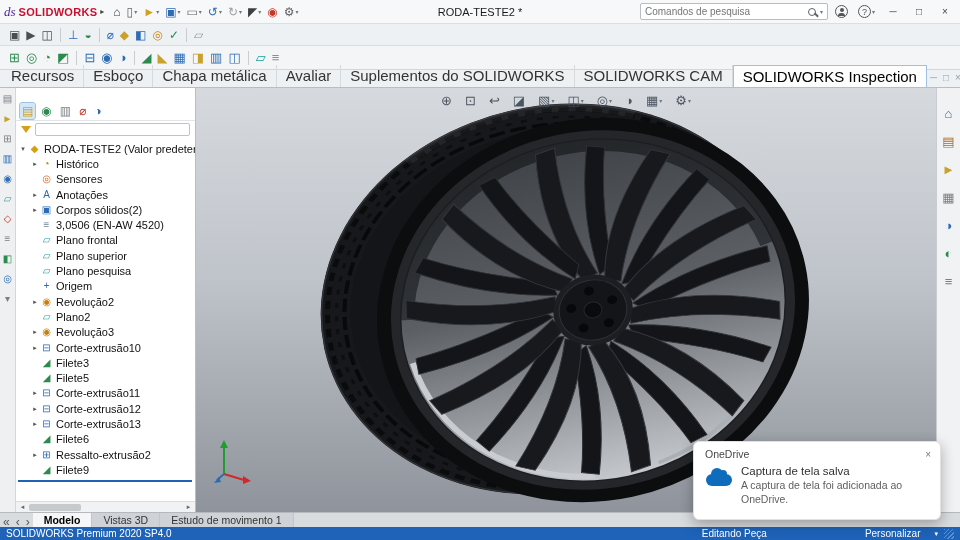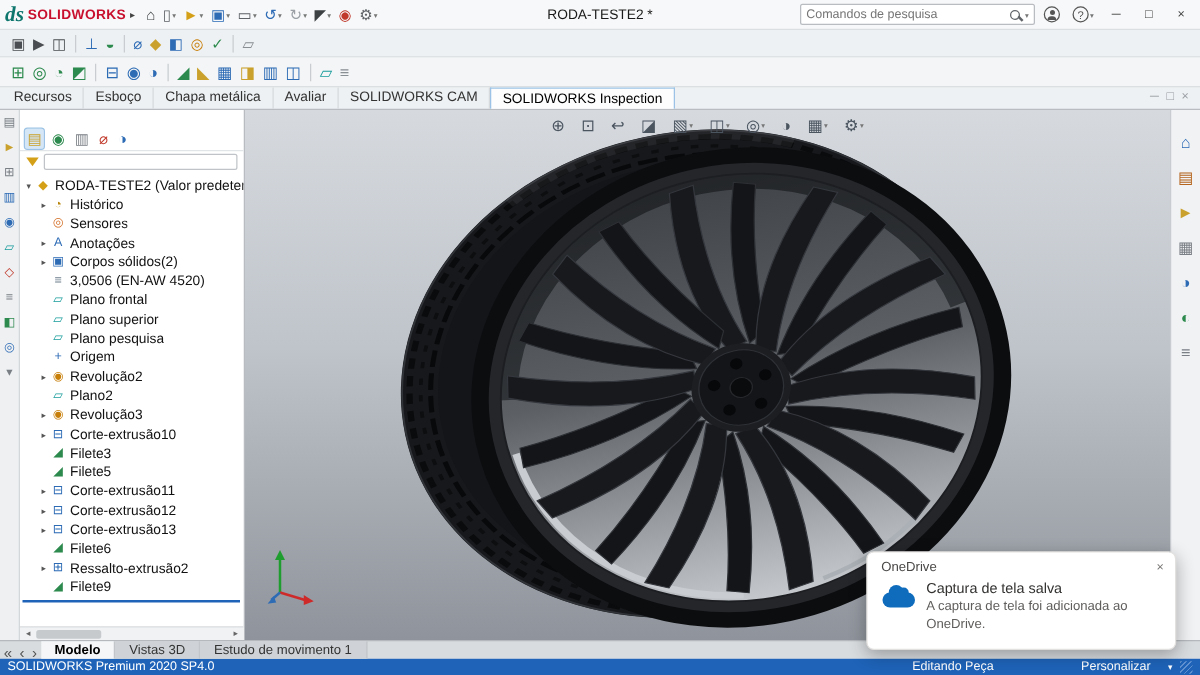--- a/index.html
+++ b/index.html
@@ -4,21 +4,21 @@
 <style>
   * { margin:0; padding:0; box-sizing:border-box; }
   html,body { width:960px; height:540px; overflow:hidden; }
   body { font-family:"Liberation Sans", sans-serif; font-size:11px; color:#222; }
   .app { position:relative; width:960px; height:540px; background:#f2f3f5; overflow:hidden; }
 
   
   .titlebar { position:relative; display:flex; align-items:center; height:24px;
     background:#f7f8f9; border-bottom:1px solid #dcdfe2; padding:0 4px; }
   .brand { display:flex; align-items:center; gap:3px; margin-right:6px; }
-  .brand-mark { color:#0f766e; font-weight:bold; font-style:italic; font-family:"Liberation Serif", serif; font-size:17px; }
+  .brand-mark { color:#4c1d95; font-weight:normal; font-style:italic; font-family:"Liberation Serif", serif; font-size:13px; }
   .brand-name { color:#c8102e; font-weight:bold; font-size:11px; letter-spacing:.3px; }
   .brand-caret { font-size:8px; color:#444; }
   .tb-icons { display:flex; align-items:center; }
   .tbico { display:inline-flex; align-items:center; height:18px; padding:0 2px; margin:0 1px; border-radius:2px; cursor:default; }
   .tbico.active { background:#d5e6f7; outline:1px solid #9cc3e5; }
   .tbico .glyph { font-size:12px; line-height:1; }
   .dd { font-size:6px; color:#777; margin-left:1px; }
   .vsep { width:1px; height:14px; background:#c9cdd1; margin:0 4px; display:inline-block; }
   .doc-title { position:absolute; left:50%; transform:translateX(-50%); font-size:11px; color:#1a1a1a; white-space:nowrap; }
   .tb-right { margin-left:auto; display:flex; align-items:center; gap:4px; }
@@ -34,21 +34,21 @@
     display:inline-flex; align-items:center; justify-content:center; }
   .winbtn { width:22px; text-align:center; font-size:10px; color:#444; cursor:default; }
 
   
   .toolbar2 { display:flex; align-items:center; height:22px; background:#eef1f3; border-bottom:1px solid #dadde0; padding:0 6px; }
   .toolbar3 { display:flex; align-items:center; height:24px; background:#f3f5f6; border-bottom:1px solid #d4d7da; padding:0 6px; }
   .toolbar3 .glyph { font-size:13px; }
 
   
   .ribbonbar { display:flex; align-items:flex-end; height:18px; background:#eef1f3; border-bottom:1px solid #b9bdc2; padding-left:2px; }
-  .rtab { padding:2px 9px; font-size:11px; color:#333; border-right:1px solid #d6dadd; white-space:nowrap; cursor:default; }
+  .rtab { padding:2px 9px; font-size:15px; color:#333; border-right:1px solid #d6dadd; white-space:nowrap; cursor:default; }
   .rtab.active { background:#fdfdfe; border:1px solid #9cc3e5; border-bottom:0; color:#000; }
   .doc-controls { margin-left:auto; display:flex; align-items:center; padding-right:6px; }
   .doc-controls .glyph { font-size:10px; }
 
   
   .main { display:flex; height:424px; }
   .left-strip { width:16px; background:#eef0f2; border-right:1px solid #d4d7da; display:flex; flex-direction:column;
     align-items:center; padding-top:4px; gap:7px; }
   .left-strip .glyph { font-size:10px; }
   .left-strip .tbico { height:13px; padding:0; margin:0; }
@@ -83,21 +83,21 @@
 
   
   .bottomtabs { display:flex; align-items:stretch; height:15px; background:#d9dcdf; border-top:1px solid #b5b9bd; }
   .btab { padding:0 11px; font-size:10.5px; display:flex; align-items:center; border-right:1px solid #c2c6ca; color:#333; background:#cfd3d7; white-space:nowrap; }
   .btab.active { background:#f4f6f8; font-weight:bold; color:#000; }
 
   
   .statusbar { display:flex; align-items:center; height:13px; background:#1e63b8; color:#fff; font-size:10px; padding:0 6px; }
   .sb-right { margin-left:auto; display:flex; align-items:center; }
   .sb-mode { margin-right:70px; }
-  .sb-custom { margin-right:14px; }
+  .sb-custom { margin-right:14px;margin-left:28px; }
   .sb-caret { font-size:7px; margin-right:6px; }
   .sb-grip { width:10px; height:10px; background:repeating-linear-gradient(135deg,#5f90cf 0 1px,transparent 1px 3px); }
 
   
   .toast { position:absolute; right:19px; top:441px; width:248px; height:79px; background:#ffffff; border:1px solid #e3e1df;
     border-radius:6px; box-shadow:0 4px 14px rgba(0,0,0,.30); z-index:50; overflow:hidden; }
   .toast-header { display:flex; align-items:center; padding:6px 9px 2px 11px; }
   .toast-app { font-size:10.5px; color:#494746; }
   .toast-close { margin-left:auto; font-size:10px; color:#797775; cursor:default; }
   .toast-body { display:flex; gap:9px; padding:3px 12px 6px 12px; }
@@ -266,20 +266,21 @@
         <span class="glyph" style="color: rgb(138, 143, 148);">≡</span>
       </span>
     </div>
 
   <div class="ribbonbar">
     <div style="display:flex;">
         <div class="rtab">Recursos</div>
         <div class="rtab">Esboço</div>
         <div class="rtab">Chapa metálica</div>
         <div class="rtab">Avaliar</div>
+        <div class="rtab">Suplementos do SOLIDWORKS</div>
         <div class="rtab">SOLIDWORKS CAM</div>
         <div class="rtab active">SOLIDWORKS Inspection</div>
       </div>
     <div class="doc-controls">
         <span class="tbico">
           <span class="glyph" style="color: rgb(154, 160, 166);">─</span>
         </span>
         <span class="tbico">
           <span class="glyph" style="color: rgb(154, 160, 166);">□</span>
         </span>

